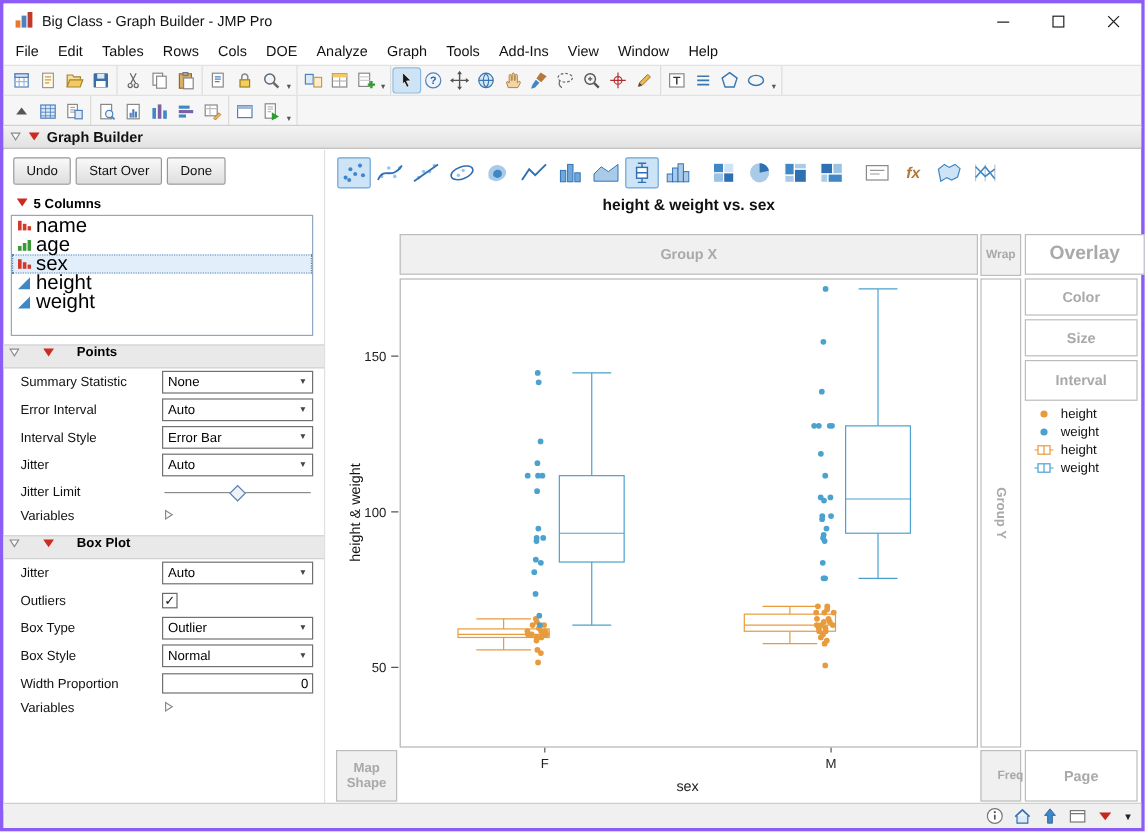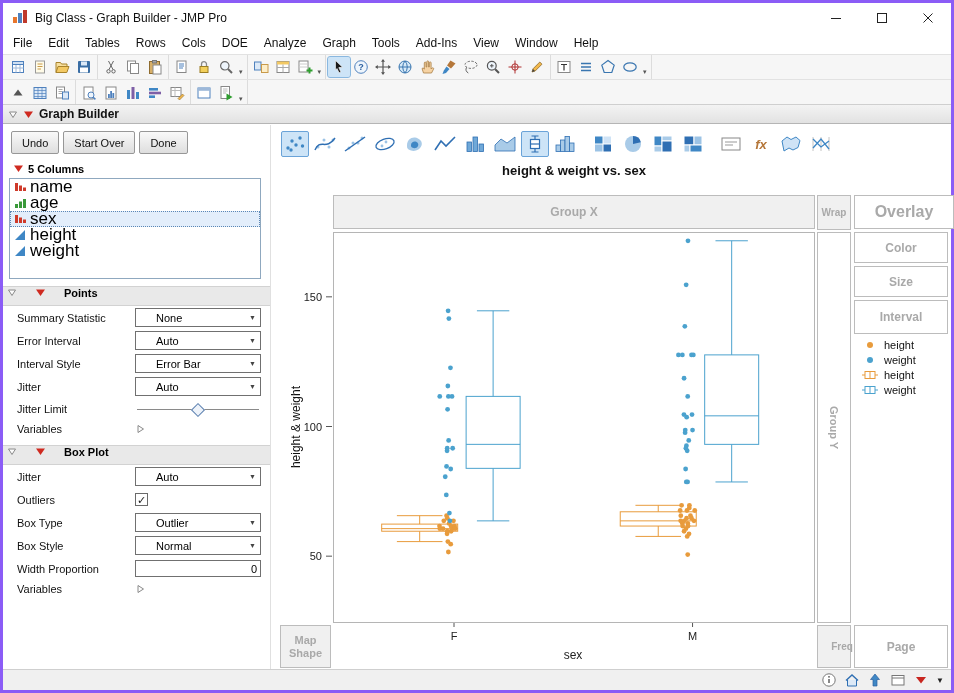--- a/index.html
+++ b/index.html
@@ -31,21 +31,21 @@
   .col-header{display:flex;align-items:center;gap:4px;padding:9px 0 3px 10px;font-size:11px;font-weight:bold;}
   .col-list{margin-left:6px;width:250px;height:99px;border:1px solid #8fa8bf;background:#fff;overflow:hidden;}
   .col-item{display:flex;align-items:center;gap:4px;height:16px;padding-left:3px;font-size:17px;border:1px solid transparent;box-sizing:border-box;}
   .col-item.sel{background:#e3eefb;border:1px dotted #5b87b5;}
   .sec-header{display:flex;align-items:flex-start;gap:18px;height:18px;background:#e9e9e9;border-top:1px solid #d2d2d2;border-bottom:1px solid #d2d2d2;padding-left:4px;font-size:11px;font-weight:bold;margin-top:7px;}
   .ctl-row{display:flex;align-items:center;height:23px;padding-left:14px;}
   .ctl-row.slider-row{height:22px;}
   .ctl-row.disc-row{height:18px;justify-content:flex-end;}
   .lbl{flex:1;font-size:11px;color:#111;}
   .ctl{width:126px;margin-right:9px;display:flex;align-items:center;}
-  .select{flex:1;height:19px;border:1px solid #707070;background:#fff;display:flex;align-items:center;font-size:11px;padding-left:20px;box-sizing:border-box;}
+  .select{flex:1;height:19px;border:1px solid #707070;background:#fff;display:flex;align-items:center;font-size:11px;padding-left:4px;box-sizing:border-box;}
   .sel-arrow{margin-left:auto;width:15px;text-align:center;color:#444;font-size:7px;}
   .checkbox{width:13px;height:13px;border:1px solid #6a6a6a;background:#fff;display:flex;align-items:center;justify-content:center;font-size:11px;line-height:12px;color:#1a1a1a;box-sizing:border-box;}
   .num-input{width:100%;height:17px;border:1px solid #707070;font-size:11px;text-align:right;padding:0 3px;font-family:inherit;box-sizing:border-box;background:#fff;}
   .slider{flex:1;position:relative;height:11px;}
   .slider .track{position:absolute;left:2px;right:2px;top:5px;height:1px;background:#8a8a8a;}
   .slider .thumb{position:absolute;top:1px;width:8px;height:8px;margin-left:-5px;background:#eef3fa;border:1px solid #5a7fae;transform:rotate(45deg);}
   
   #gallery{position:absolute;left:277px;top:127px;height:28px;display:flex;align-items:center;}
   .gicon{width:26px;height:24px;margin:0 1px;display:flex;align-items:center;justify-content:center;border:1px solid transparent;border-radius:2px;}
   .gicon.sel{background:#cde4f7;border-color:#6aa3d8;}

